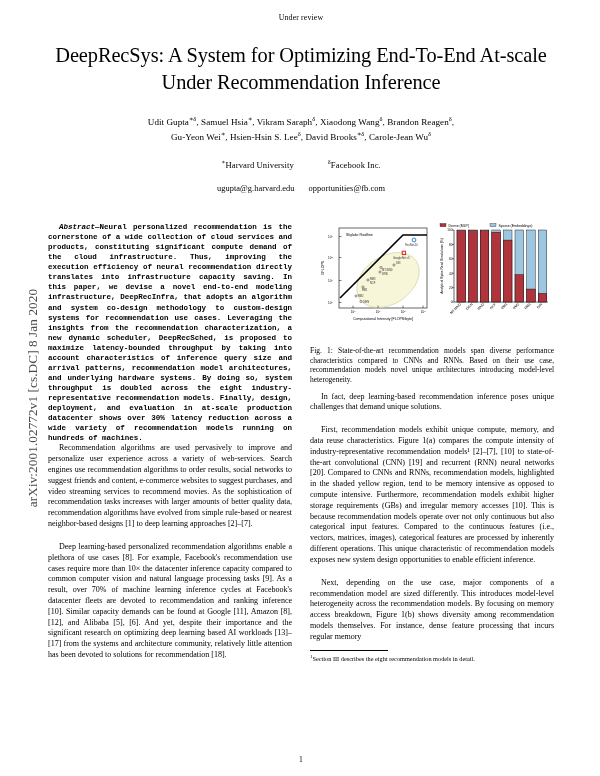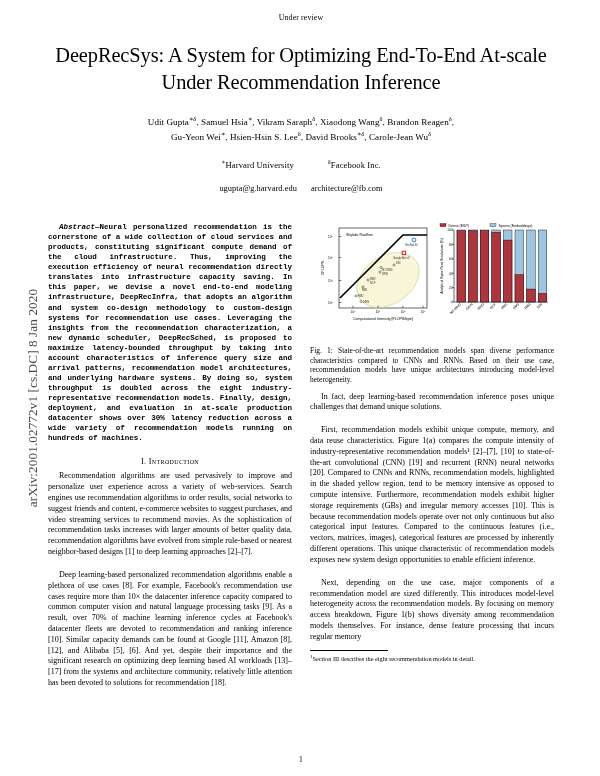--- a/index.html
+++ b/index.html
@@ -180,30 +180,29 @@
   <div class="authors">
     <span>Udit Gupta<sup>∗δ</sup></span>, <span>Samuel Hsia<sup>∗</sup></span>, <span>Vikram Saraph<sup>δ</sup></span>, <span>Xiaodong Wang<sup>δ</sup></span>, <span>Brandon Reagen<sup>δ</sup></span>,<br>
     <span>Gu-Yeon Wei<sup>∗</sup></span>, <span>Hsien-Hsin S. Lee<sup>δ</sup></span>, <span>David Brooks<sup>∗δ</sup></span>, <span>Carole-Jean Wu<sup>δ</sup></span>
   </div>
 
   <div class="affils">
     <span><sup>∗</sup>Harvard University</span><span class="affil-gap"></span><span><sup>δ</sup>Facebook Inc.</span>
   </div>
 
   <div class="emails">
-    <span>ugupta@g.harvard.edu</span><span class="email-gap"></span><span>architecture@fb.com</span>
+    <span>ugupta@g.harvard.edu</span><span class="email-gap"></span><span>opportunities@fb.com</span>
   </div>
 
   <div id="columns">
 
     <div class="col">
 
       <div class="abstract"><span class="kw">Abstract</span><span>—Neural personalized recommendation is the cornerstone of a wide collection of cloud services and products, constituting significant compute demand of the cloud infrastructure. Thus, improving the execution efficiency of neural recommendation directly translates into infrastructure capacity saving. In this paper, we devise a novel end-to-end modeling infrastructure, DeepRecInfra, that adopts an algorithm and system co-design methodology to custom-design systems for recommendation use cases. Leveraging the insights from the recommendation characterization, a new dynamic scheduler, DeepRecSched, is proposed to maximize latency-bounded throughput by taking into account characteristics of inference query size and arrival patterns, recommendation model architectures, and underlying hardware systems. By doing so, system throughput is doubled across the eight industry-representative recommendation models. Finally, design, deployment, and evaluation in at-scale production datacenter shows over 30% latency reduction across a wide variety of recommendation models running on hundreds of machines.</span></div>
 
-      <h2 class="section">I. Introduction</h2>
 
       <p class="body">Recommendation algorithms are used pervasively to improve and personalize user experience across a variety of web-services. Search engines use recommendation algorithms to order results, social networks to suggest friends and content, e-commerce websites to suggest purchases, and video streaming services to recommend movies. As the sophistication of recommendation tasks increases with larger amounts of better quality data, recommendation algorithms have evolved from simple rule-based or nearest neighbor-based designs [1] to deep learning approaches [2]–[7].</p>
       <p class="body">Deep learning-based personalized recommendation algorithms enable a plethora of use cases [8]. For example, Facebook's recommendation use cases require more than 10× the datacenter inference capacity compared to common computer vision and natural language processing tasks [9]. As a result, over 70% of machine learning inference cycles at Facebook's datacenter fleets are devoted to recommendation and ranking inference [10]. Similar capacity demands can be found at Google [11], Amazon [8], [12], and Alibaba [5], [6]. And yet, despite their importance and the significant research on optimizing deep learning based AI workloads [13]–[17] from the systems and architecture community, relatively little attention has been devoted to solutions for recommendation [18].</p>
 
     </div>
 
     <div class="col">
 
       <div class="figure">
         <svg class="figure-canvas" viewBox="0 0 244 118">
@@ -351,21 +350,21 @@
               <text x="73.7" y="82.5" text-anchor="end" transform="rotate(-45 73.7 82.5)">RM1</text>
               <text x="85.3" y="82.5" text-anchor="end" transform="rotate(-45 85.3 82.5)">RM2</text>
               <text x="96.9" y="82.5" text-anchor="end" transform="rotate(-45 96.9 82.5)">RM3</text>
               <text x="108.5" y="82.5" text-anchor="end" transform="rotate(-45 108.5 82.5)">DIN</text>
             </g>
 
             <text x="9" y="44" font-family="Liberation Sans, sans-serif" font-size="3.3" fill="#000" transform="rotate(-90 9 44)" text-anchor="middle">Analytical Bytes Read Breakdown (%)</text>
           </g>
         </svg>
 
-        <div class="figcaption"><span class="figlabel">Fig. 1:</span><span> State-of-the-art recommendation models span diverse performance characteristics compared to CNNs and RNNs. Based on their use case, recommendation models have unique architectures introducing model-level heterogeneity.</span></div>
+        <div class="figcaption"><span class="figlabel">Fig. 1:</span><span> State-of-the-art recommendation models span diverse performance characteristics compared to CNNs and RNNs. Based on their use case, recommendation models novel unique architectures introducing model-level heterogeneity.</span></div>
       </div>
 
       <p class="body">In fact, deep learning-based recommendation inference poses unique challenges that demand unique solutions.</p>
       <p class="body">First, recommendation models exhibit unique compute, memory, and data reuse characteristics. Figure 1(a) compares the compute intensity of industry-representative recommendation models¹ [2]–[7], [10] to state-of-the-art convolutional (CNN) [19] and recurrent (RNN) neural networks [20]. Compared to CNNs and RNNs, recommendation models, highlighted in the shaded yellow region, tend to be memory intensive as opposed to compute intensive. Furthermore, recommendation models exhibit higher storage requirements (GBs) and irregular memory accesses [10]. This is because recommendation models operate over not only continuous but also categorical input features. Compared to the continuous features (i.e., vectors, matrices, images), categorical features are processed by inherently different operations. This unique characteristic of recommendation models exposes new system design opportunities to enable efficient inference.</p>
       <p class="body">Next, depending on the use case, major components of a recommendation model are sized differently. This introduces model-level heterogeneity across the recommendation models. By focusing on memory access breakdown, Figure 1(b) shows diversity among recommendation models themselves. For instance, dense feature processing that incurs regular memory</p>
 
       <div class="footnote-rule"></div>
       <p class="footnote"><sup>1</sup><span>Section III describes the eight recommendation models in detail.</span></p>
 
     </div>

